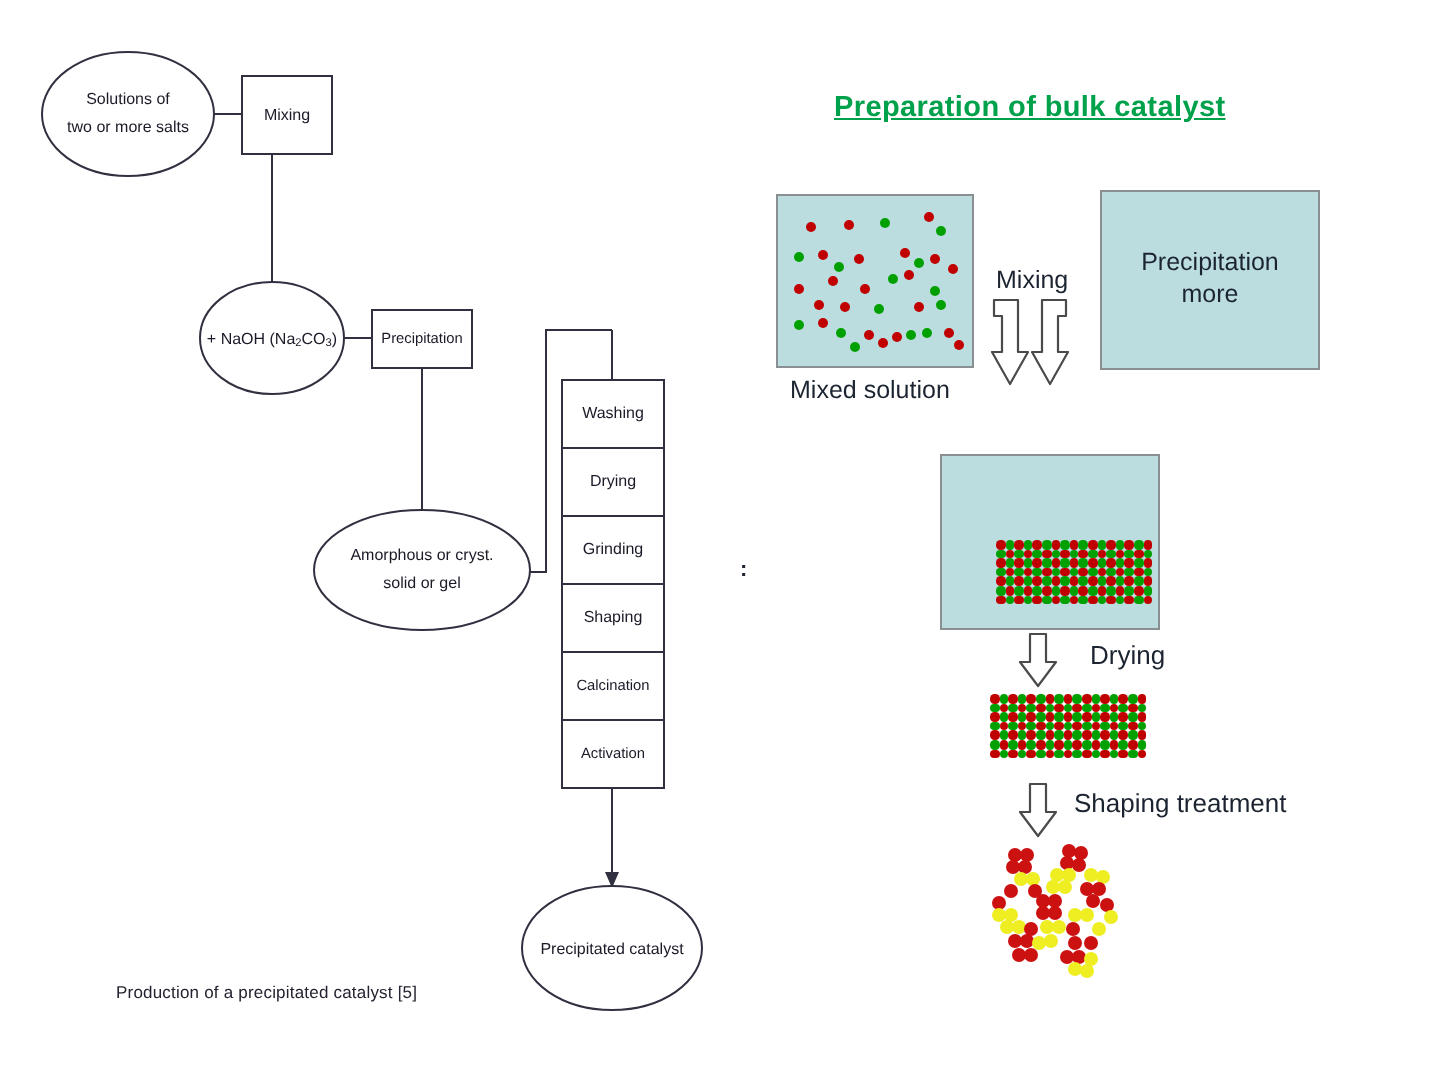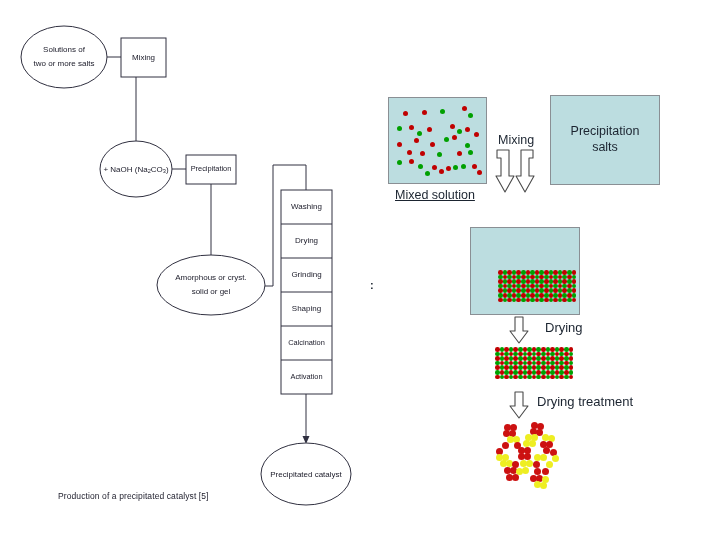--- a/index.html
+++ b/index.html
@@ -116,21 +116,20 @@
 
   .box-caption {
     position: absolute;
     font-size: 12.5px;
     color: #1b2430;
     white-space: nowrap;
   }
   #mixed-solution-caption {
     left: 395px;
     top: 188px;
-    text-decoration: underline;
   }
 
   .mixing-label {
     position: absolute;
     left: 498px;
     top: 133px;
     font-size: 12.5px;
     color: #1b2430;
   }
 
@@ -246,20 +245,21 @@
 
     <g>
       <ellipse class="fc-shape" cx="306" cy="474" rx="45" ry="31"></ellipse>
       <text class="fc-node-text" x="306" y="475">Precipitated catalyst</text>
     </g>
   </svg>
 
   <div class="fc-caption">Production of a precipitated catalyst [5]</div>
   <div class="stray-mark">:</div>
 
+  <div class="right-title">Preparation of bulk catalyst</div>
 
   <div class="blue-box" id="mixed-solution-box">
     <div class="dots-layer" id="solution-dots">
         <div class="dot" style="left: 14px; top: 13px; width: 5px; height: 5px; background: rgb(192, 0, 0);"></div>
         <div class="dot" style="left: 33px; top: 12px; width: 5px; height: 5px; background: rgb(192, 0, 0);"></div>
         <div class="dot" style="left: 51px; top: 11px; width: 5px; height: 5px; background: rgb(0, 160, 0);"></div>
         <div class="dot" style="left: 73px; top: 8px; width: 5px; height: 5px; background: rgb(192, 0, 0);"></div>
         <div class="dot" style="left: 79px; top: 15px; width: 5px; height: 5px; background: rgb(0, 160, 0);"></div>
         <div class="dot" style="left: 8px; top: 28px; width: 5px; height: 5px; background: rgb(0, 160, 0);"></div>
         <div class="dot" style="left: 20px; top: 27px; width: 5px; height: 5px; background: rgb(192, 0, 0);"></div>
@@ -297,21 +297,21 @@
 
   <div class="mixing-label">Mixing</div>
   <svg class="arrow-svg" id="mixing-arrows" viewBox="0 0 52 52">
     <path d="M2,2 L14,2 L14,28 L19,28 L10,44 L1,28 L6,28 L6,10 L2,10 Z" fill="#ffffff" stroke="#4a4a4a" stroke-width="1.1" stroke-linejoin="round"></path>
     <path d="M38,2 L26,2 L26,28 L21,28 L30,44 L39,28 L34,28 L34,10 L38,10 Z" fill="#ffffff" stroke="#4a4a4a" stroke-width="1.1" stroke-linejoin="round"></path>
   </svg>
 
   <div class="blue-box" id="precipitating-agent-box">
     <div class="pa-label">
       <span>Precipitation</span><br>
-      <span>salts</span>
+      <span>more</span>
     </div>
   </div>
 
   <div class="blue-box" id="precipitate-box"></div>
   <div class="lattice" id="precip-lattice" style="grid-template-columns: repeat(17, 4.6px); grid-template-rows: repeat(7, 4.6px);">
       <div class="cell" style="width: 4.6px; height: 4.6px; background: rgb(192, 0, 0);"></div>
       <div class="cell" style="width: 4.6px; height: 4.6px; background: rgb(0, 160, 0);"></div>
       <div class="cell" style="width: 4.6px; height: 4.6px; background: rgb(192, 0, 0);"></div>
       <div class="cell" style="width: 4.6px; height: 4.6px; background: rgb(0, 160, 0);"></div>
       <div class="cell" style="width: 4.6px; height: 4.6px; background: rgb(192, 0, 0);"></div>
@@ -554,21 +554,21 @@
       <div class="cell" style="width: 4.6px; height: 4.6px; background: rgb(192, 0, 0);"></div>
       <div class="cell" style="width: 4.6px; height: 4.6px; background: rgb(0, 160, 0);"></div>
       <div class="cell" style="width: 4.6px; height: 4.6px; background: rgb(192, 0, 0);"></div>
       <div class="cell" style="width: 4.6px; height: 4.6px; background: rgb(0, 160, 0);"></div>
       <div class="cell" style="width: 4.6px; height: 4.6px; background: rgb(192, 0, 0);"></div>
     </div>
 
   <svg class="arrow-svg" id="thermal-arrow" viewBox="0 0 22 28">
     <path d="M7,1 L15,1 L15,15 L20,15 L11,27 L2,15 L7,15 Z" fill="#ffffff" stroke="#4a4a4a" stroke-width="1.1" stroke-linejoin="round"></path>
   </svg>
-  <div class="step-label" id="thermal-label">Drying treatment</div>
+  <div class="step-label" id="thermal-label">Shaping treatment</div>
 
   <div class="cluster" id="final-cluster">
       <div class="dot" style="left: 14px; top: 4px; width: 7px; height: 7px; background: rgb(204, 17, 17);"></div>
       <div class="dot" style="left: 20px; top: 4px; width: 7px; height: 7px; background: rgb(204, 17, 17);"></div>
       <div class="dot" style="left: 41px; top: 2px; width: 7px; height: 7px; background: rgb(204, 17, 17);"></div>
       <div class="dot" style="left: 47px; top: 3px; width: 7px; height: 7px; background: rgb(204, 17, 17);"></div>
       <div class="dot" style="left: 13px; top: 10px; width: 7px; height: 7px; background: rgb(204, 17, 17);"></div>
       <div class="dot" style="left: 19px; top: 10px; width: 7px; height: 7px; background: rgb(204, 17, 17);"></div>
       <div class="dot" style="left: 40px; top: 8px; width: 7px; height: 7px; background: rgb(204, 17, 17);"></div>
       <div class="dot" style="left: 46px; top: 9px; width: 7px; height: 7px; background: rgb(204, 17, 17);"></div>

